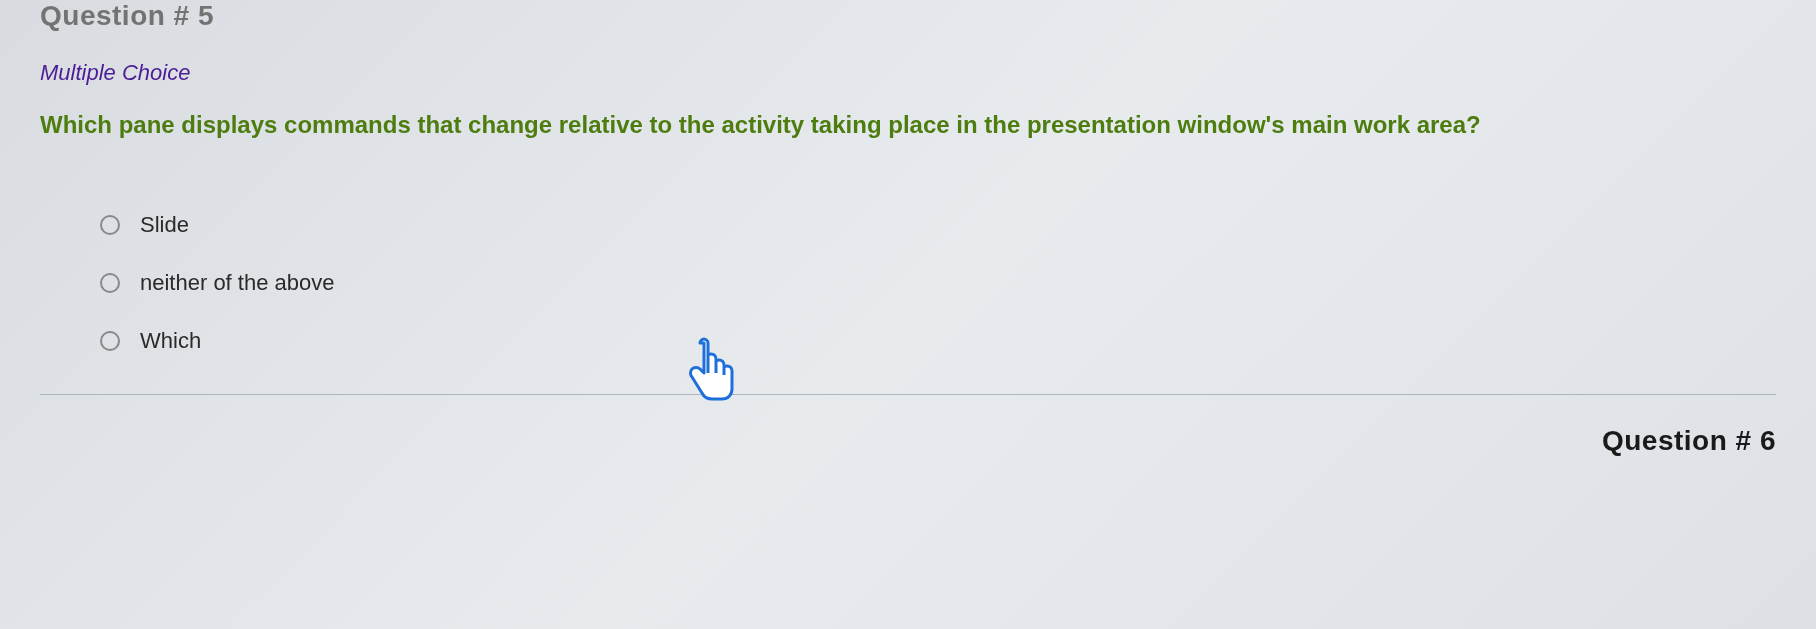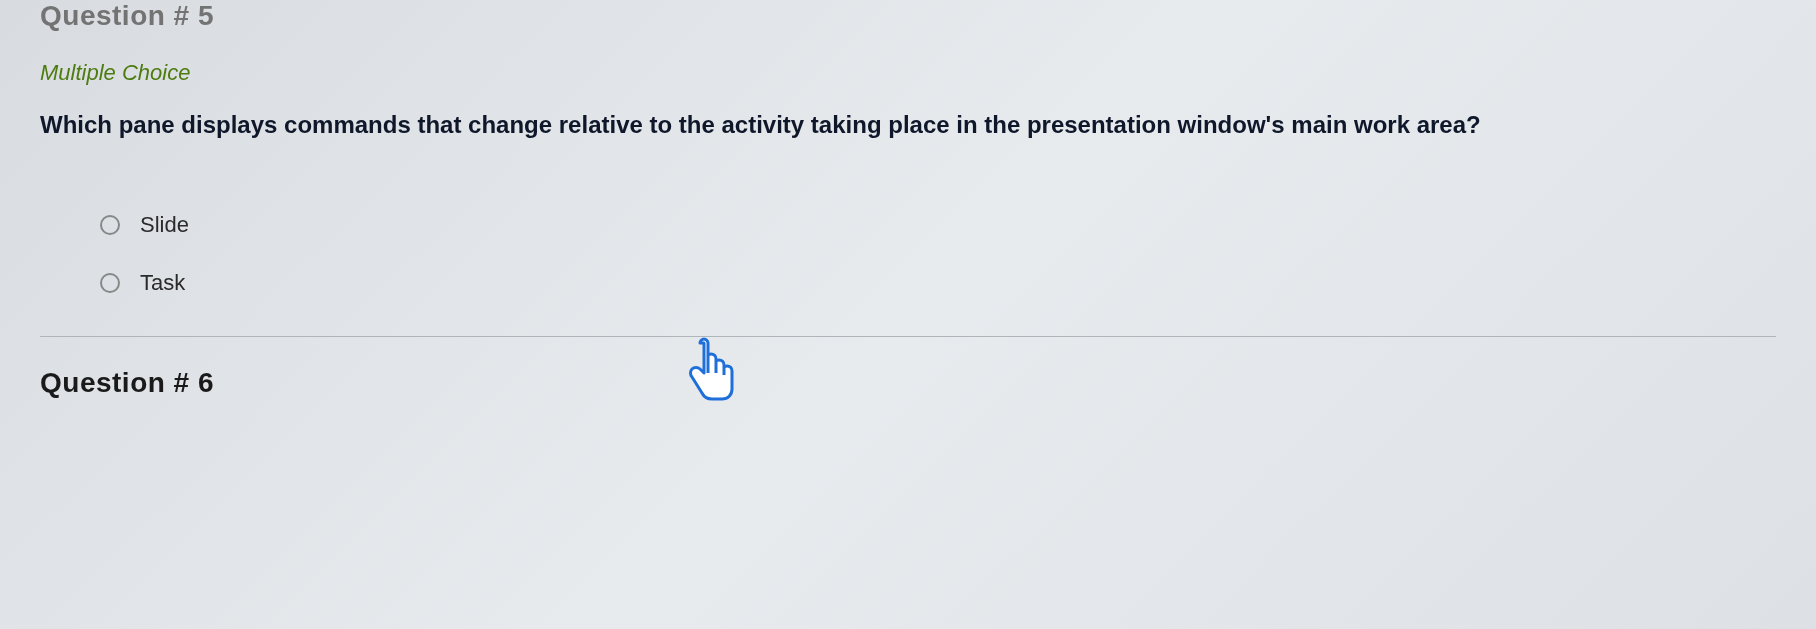--- a/index.html
+++ b/index.html
@@ -20,27 +20,27 @@
     .question-header {
       font-size: 28px;
       font-weight: bold;
       color: #737373;
       margin-top: 0;
       letter-spacing: 0.5px;
     }
     .question-type {
       font-size: 22px;
       font-style: italic;
-      color: #4d7c0f;
+      color: #4c1d95;
       margin-top: 28px;
     }
     .question-text {
       font-size: 24px;
       font-weight: bold;
-      color: #0f172a;
+      color: #4d7c0f;
       margin-top: 22px;
       line-height: 1.4;
     }
     .options-container {
       margin-top: 70px;
       margin-left: 60px;
     }
     .option-row {
       display: flex;
       align-items: center;
@@ -67,20 +67,21 @@
       margin-top: 40px;
       margin-left: 0;
       width: 100%;
     }
     .next-question-header {
       font-size: 28px;
       font-weight: bold;
       color: #1a1a1a;
       margin-top: 30px;
       letter-spacing: 0.5px;
+      text-align: right;
     }
     .cursor-hand {
       position: absolute;
       left: 680px;
       top: 335px;
       pointer-events: none;
     }
   </style>
 </head>
 <body>
@@ -91,21 +92,25 @@
 
 <div class="question-text">Which pane displays commands that change relative to the activity taking place in the presentation window's main work area?</div>
 
 <div class="options-container">
   <div class="option-row">
     <span class="radio-circle"></span>
     <span class="option-label">Slide</span>
   </div>
   <div class="option-row">
     <span class="radio-circle"></span>
-    <span class="option-label">Task</span>
+    <span class="option-label">neither of the above</span>
+  </div>
+  <div class="option-row">
+    <span class="radio-circle"></span>
+    <span class="option-label">Which</span>
   </div>
 </div>
 
 <hr class="divider">
 
 <div class="next-question-header">Question # 6</div>
 
 <div class="cursor-hand">
   <svg width="60" height="80" viewBox="0 0 60 80">
     <path d="M 24 8 

